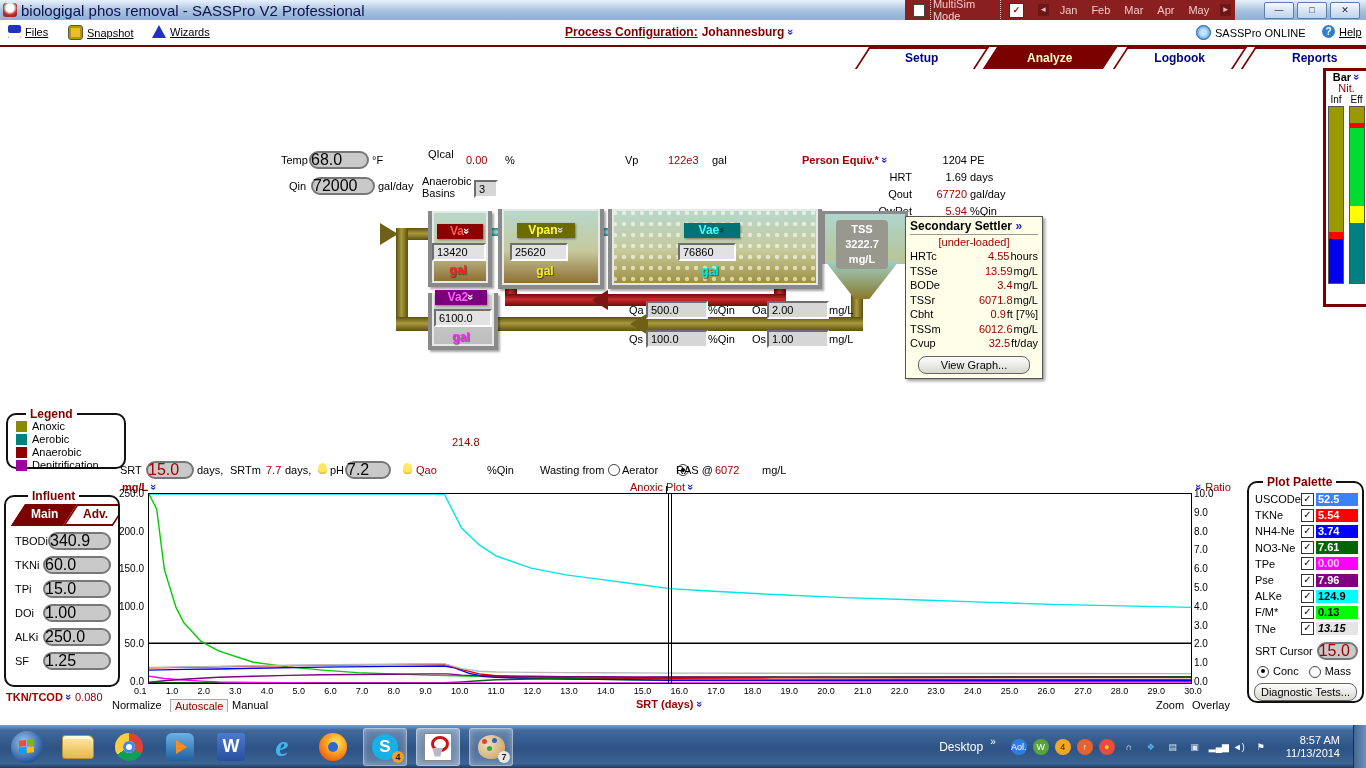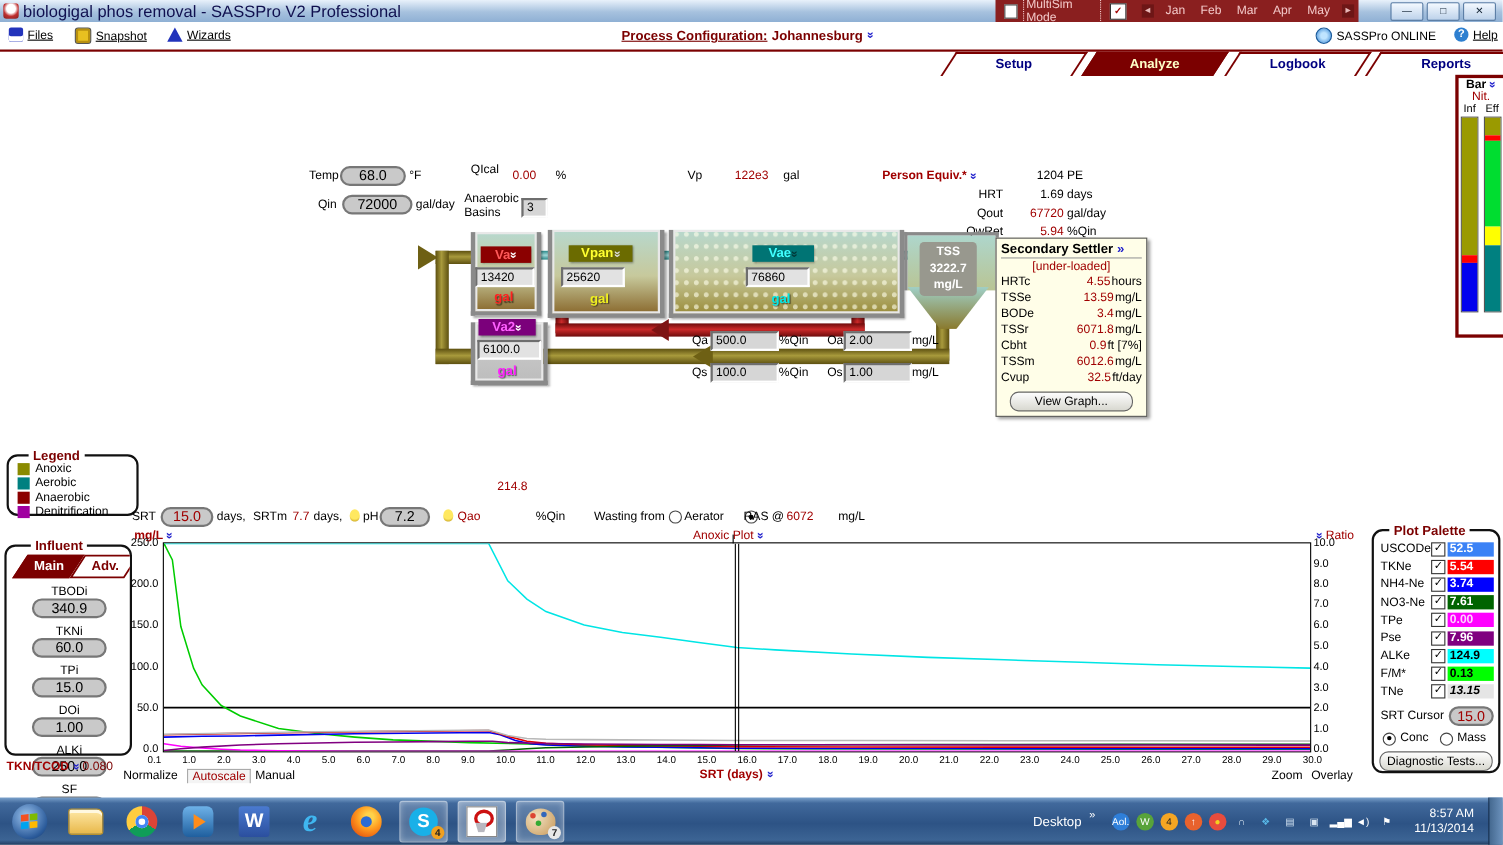--- a/index.html
+++ b/index.html
@@ -31,21 +31,21 @@
   .helpicon{border-radius:50%;background:#2d7fd0;color:#fff;font-size:10px;font-weight:bold;text-align:center;line-height:13px;}
   .u{text-decoration:underline;}
   
   .redline{left:0;width:1366px;height:2px;background:#7b0000;}
   .tab{position:absolute;top:47px;height:20px;transform:skewX(-33deg);border:2px solid #7b0000;border-bottom:none;background:#fff;}
   .tab span{display:block;transform:skewX(33deg);font-weight:bold;font-size:12px;text-align:center;line-height:19px;}
   .tab.active{background:#7b0000;}
   .tab.active span{color:#ffffc8;}
   .tab:not(.active) span{color:#000080;}
   
-  .pill{background:#c9c9c9;border:2px solid #777;border-radius:9px;text-align:center;font-size:13px;height:14px;line-height:14px;}
+  .pill{background:#c9c9c9;border:2px solid #777;border-radius:9px;font-size:16px;height:14px;line-height:14px;}
   .inset{background:#d6d6d6;border-top:2px solid #6e6e6e;border-left:2px solid #6e6e6e;border-bottom:2px solid #fff;border-right:2px solid #fff;font-size:11px;text-align:left;padding:0 3px;line-height:14px;}
   
   .pipe-olive{background:linear-gradient(#5d5010,#a89a3c 45%,#5d5010);}
   .pipe-olive-v{background:linear-gradient(90deg,#5d5010,#a89a3c 45%,#5d5010);}
   .pipe-red{background:linear-gradient(#6e0c0c,#cc2a2a 45%,#6e0c0c);}
   .pipe-red-v{background:linear-gradient(90deg,#6e0c0c,#cc2a2a 45%,#6e0c0c);}
   .pipe-teal{background:linear-gradient(#2a8a8a,#9fd8d8 50%,#2a8a8a);}
   .tank{border-left:4px solid #8a8a8a;border-right:4px solid #8a8a8a;border-bottom:4px solid #8a8a8a;box-shadow:inset 0 0 0 2px #e8e8e8, 2px 2px 2px rgba(0,0,0,.35);background:linear-gradient(#b7d8ce,#c7c99c 55%,#8a6a2e);}
   .tank.bubbles{background-image:radial-gradient(circle at 3px 4px, rgba(255,255,235,.6) 1.8px, rgba(0,0,0,0) 2.6px),linear-gradient(#b7d8ce,#c7c99c 55%,#9a8c3a);background-size:9px 11px,100% 100%;}
   .tanklabel{position:absolute;font-weight:bold;font-size:12px;text-align:center;padding:0 3px;line-height:15px;box-shadow:1px 1px 2px rgba(0,0,0,.4);}
@@ -59,21 +59,21 @@
   .settler-row{display:flex;justify-content:space-between;line-height:14.5px;font-size:11px;}
   .settler-row .val{color:#a00000;margin-left:auto;}
   .settler-row .unit{margin-left:1px;}
   .btn{background:linear-gradient(#fdfdfd,#d8d8d0);border:1px solid #666;border-radius:8px;text-align:center;font-size:11px;}
   
   .roundbox{border:2px solid #111;border-radius:10px;background:#fff;}
   .boxtitle{position:absolute;top:-8px;background:#fff;padding:0 4px;color:#7b0000;font-weight:bold;font-size:12px;}
   .legend-row{display:flex;align-items:flex-end;gap:5px;height:13px;}
   .legend-swatch{width:11px;height:11px;display:inline-block;}
   
-  .inf-row{display:flex;align-items:center;justify-content:space-between;margin:6px 7px 0 9px;flex-direction:column;}
+  .inf-row{display:flex;align-items:center;justify-content:space-between;margin:6px 7px 0 9px;}
   .inf-row .pill{width:64px;}
   .itab{position:absolute;top:0;height:18px;transform:skewX(-33deg);border:2px solid #7b0000;}
   .itab span{display:block;transform:skewX(33deg);font-weight:bold;font-size:12px;line-height:16px;text-align:center;}
   
   #plotbox{left:148px;top:493px;width:1042px;height:189px;border:1px solid #000;background:#fff;}
   .ytick-col{display:flex;flex-direction:column;justify-content:space-between;font-size:10px;}
   .xtick-row{display:flex;justify-content:space-between;font-size:9px;}
   
   #palette{left:1247px;top:481px;width:113px;height:218px;}
   .pal-row{display:flex;align-items:center;height:16.2px;padding:0 4px 0 6px;}

